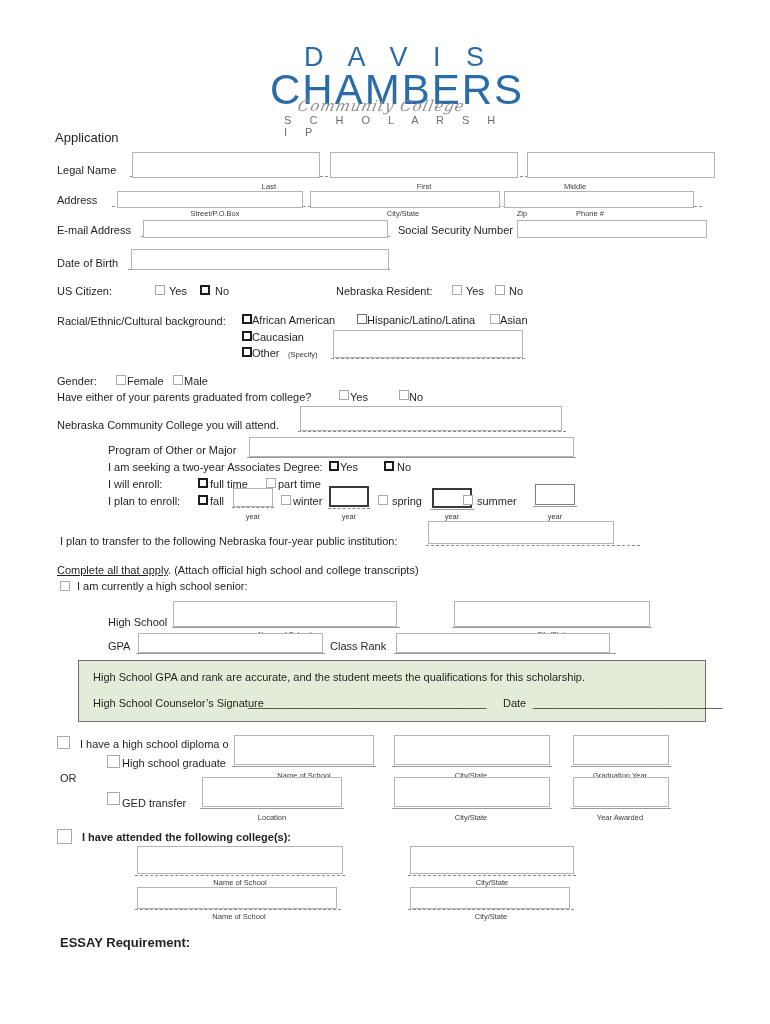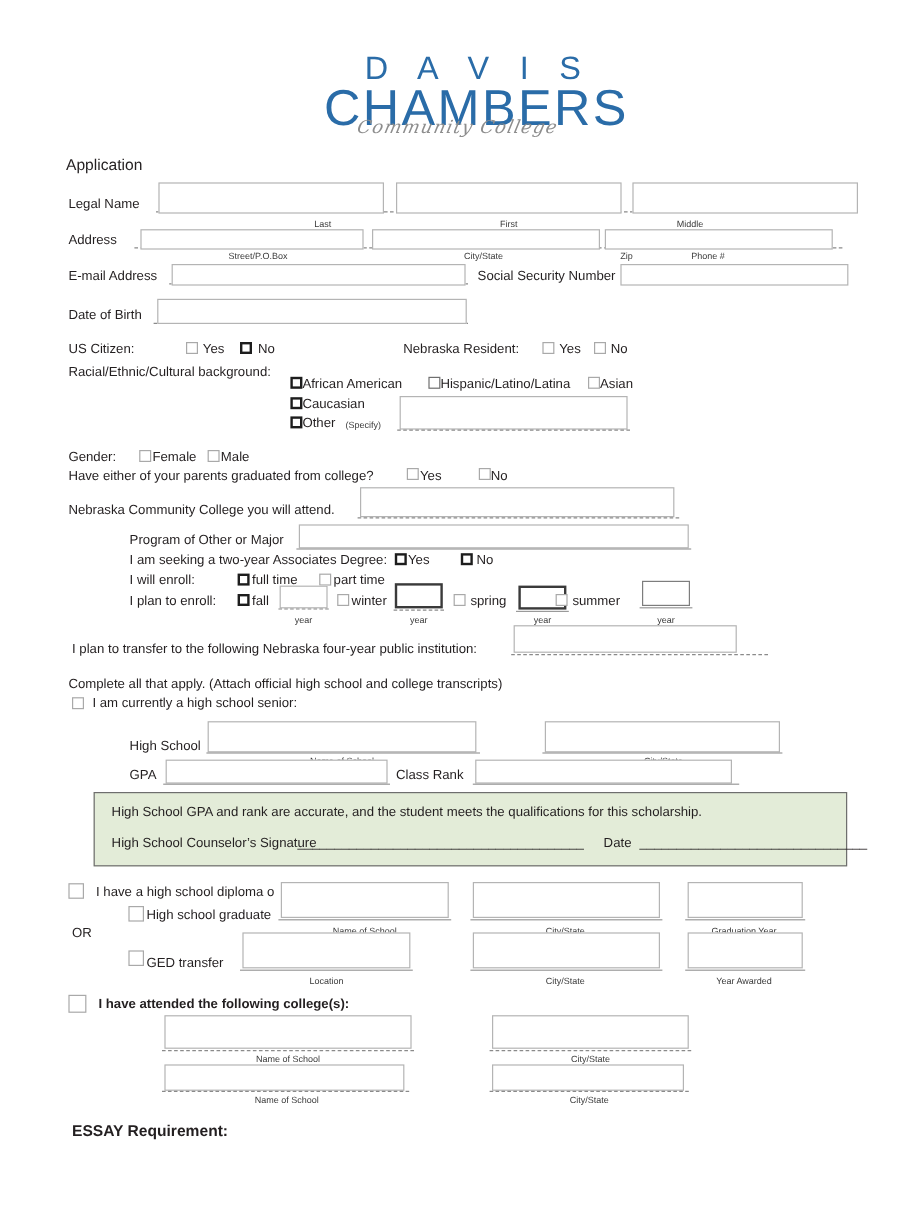--- a/index.html
+++ b/index.html
@@ -135,20 +135,21 @@
 </style>
 </head>
 <body>
 
 <div id="page">
 
   <div id="logo">
     <div class="logo-davis">D A V I S</div>
     <div class="logo-chambers">CHAMBERS</div>
     <div class="logo-script">Community College</div>
+    <div class="logo-scholarship">S C H O L A R S H I P</div>
   </div>
 
   <div class="txt-lg" style="left:55px; top:130px;">Application</div>
 
   <div class="txt" style="left:57px; top:164px;">Legal Name</div>
   <div class="rule" style="left:130px; top:176px; width:548px;"></div>
   <div class="fld" style="left:132px; top:152px; width:188px; height:26px;"></div>
   <div class="fld" style="left:330px; top:152px; width:188px; height:26px;"></div>
   <div class="fld" style="left:527px; top:152px; width:188px; height:26px;"></div>
   <div class="txt-sm" style="left:176px; top:182px; width:100px;text-align:right;">Last</div>
@@ -180,21 +181,21 @@
   <div class="txt" style="left:169px; top:285px;">Yes</div>
   <div class="cb dark" style="left:200px; top:285px;"></div>
   <div class="txt" style="left:215px; top:285px;">No</div>
 
   <div class="txt" style="left:336px; top:285px;">Nebraska Resident:</div>
   <div class="cb" style="left:452px; top:285px;"></div>
   <div class="txt" style="left:466px; top:285px;">Yes</div>
   <div class="cb" style="left:495px; top:285px;"></div>
   <div class="txt" style="left:509px; top:285px;">No</div>
 
-  <div class="txt" style="left:57px; top:304px;">Racial/Ethnic/Cultural background:</div>
+  <div class="txt" style="left:57px; top:315px;">Racial/Ethnic/Cultural background:</div>
   <div class="cb dark" style="left:242px; top:314px;"></div>
   <div class="txt" style="left:252px; top:314px;">African American</div>
   <div class="cb med" style="left:357px; top:314px;"></div>
   <div class="txt" style="left:367px; top:314px;">Hispanic/Latino/Latina</div>
   <div class="cb" style="left:490px; top:314px;"></div>
   <div class="txt" style="left:500px; top:314px;">Asian</div>
 
   <div class="cb dark" style="left:242px; top:331px;"></div>
   <div class="txt" style="left:252px; top:331px;">Caucasian</div>
 
@@ -260,21 +261,21 @@
   <div class="txt" style="left:477px; top:495px;">summer</div>
   <div class="fld-d" style="left:535px; top:484px; width:40px; height:21px;"></div>
   <div class="rule-solid" style="left:533px; top:506px; width:44px;"></div>
   <div class="txt-sm" style="left:533px; top:512px; width:44px;">year</div>
 
   <div class="txt" style="left:60px; top:535px;">I plan to transfer to the following Nebraska four-year public institution:</div>
   <div class="fld" style="left:428px; top:521px; width:186px; height:23px;"></div>
   <div class="rule" style="left:426px; top:545px; width:214px;"></div>
 
   <div class="txt" style="left:57px; top:564px;">
-    <span style="">Complete all that apply</span><span>.  (Attach official high school and college transcripts)</span>
+    <span style="text-decoration:underline;">Complete all that apply</span><span>.  (Attach official high school and college transcripts)</span>
   </div>
   <div class="cb" style="left:60px; top:581px;"></div>
   <div class="txt" style="left:77px; top:580px;">I am currently a high school senior:</div>
 
   <div class="txt" style="left:108px; top:616px;">High School</div>
   <div class="fld" style="left:173px; top:601px; width:224px; height:26px;"></div>
   <div class="rule-solid" style="left:172px; top:627px; width:228px;"></div>
   <div class="fld" style="left:454px; top:601px; width:196px; height:26px;"></div>
   <div class="rule-solid" style="left:452px; top:627px; width:200px;"></div>
   <div class="txt-sm" style="left:215px; top:630px; width:140px;">Name of School</div>

